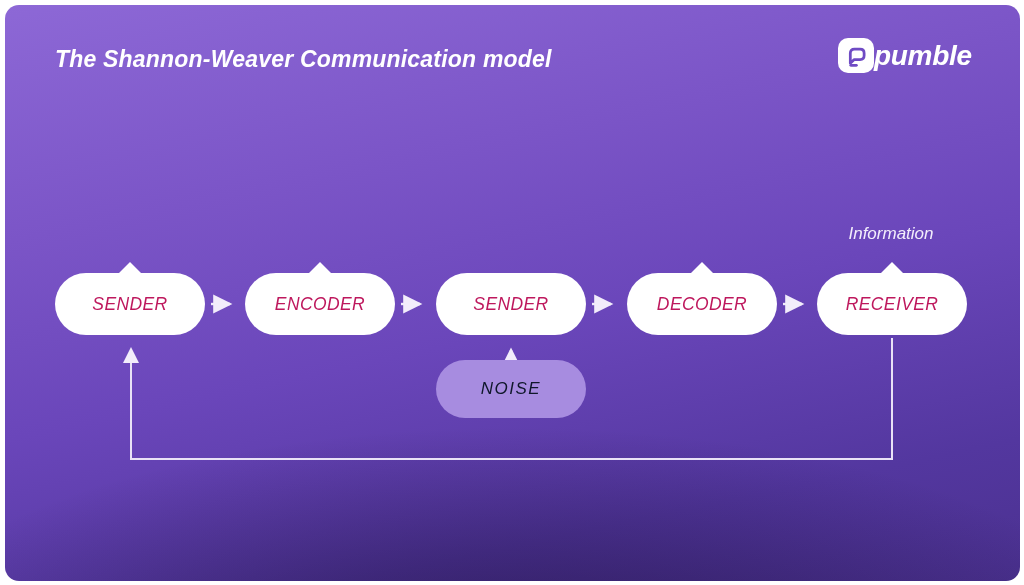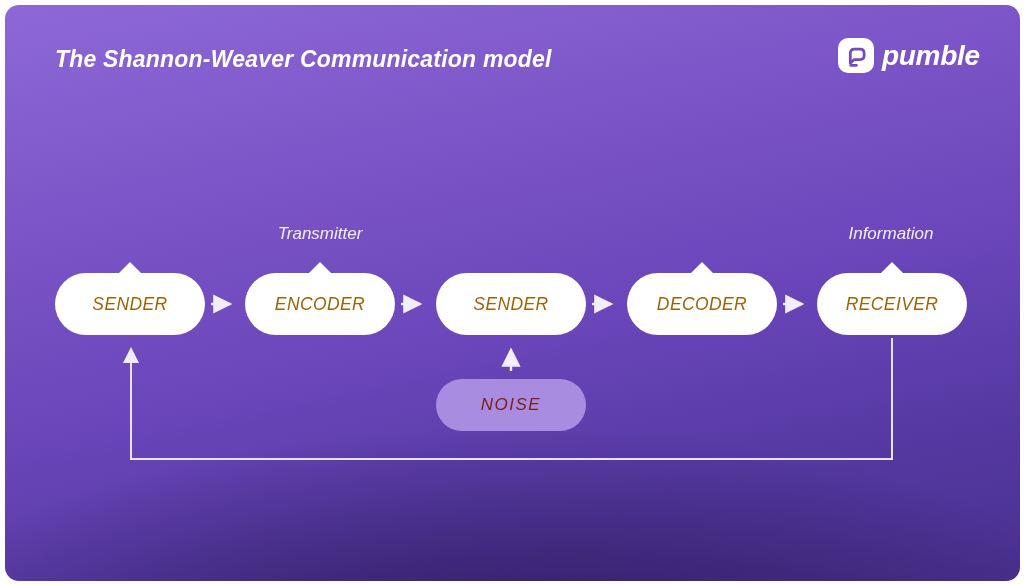--- a/index.html
+++ b/index.html
@@ -26,21 +26,21 @@
     left: 55px; top: 46px;
     color: #ffffff;
     font-size: 23px;
     font-weight: 700;
     letter-spacing: 0.2px;
   }
 
   .logo {
     position: absolute;
     left: 838px; top: 38px;
-    display: flex; align-items: center; gap: 8px;
+    display: flex; align-items: center; 
   }
   .logo-icon {
     width: 36px; height: 35px;
     background: #ffffff;
     border-radius: 10px;
     display: flex; align-items: center; justify-content: center;
   }
   .logo-text {
     color: #ffffff;
     font-size: 28px;
@@ -61,21 +61,21 @@
   .ann-decoder     { left: 622px; top: 223px; width: 160px; }
   .ann-receiver    { left: 811px; top: 223px; width: 160px; }
 
   .node {
     position: absolute;
     top: 273px;
     width: 150px; height: 62px;
     background: #ffffff;
     border-radius: 31px;
     display: flex; align-items: center; justify-content: center;
-    color: #a16207;
+    color: #be185d;
     font-size: 17.5px;
     font-weight: 500;
     letter-spacing: 0.4px;
   }
   .node-sender   { left: 55px;  }
   .node-encoder  { left: 245px; }
   .node-channel  { left: 436px; }
   .node-decoder  { left: 627px; }
   .node-receiver { left: 817px; }
 
@@ -84,26 +84,26 @@
     top: -11px; left: 50%;
     transform: translateX(-50%);
     width: 0; height: 0;
     border-left: 12px solid transparent;
     border-right: 12px solid transparent;
     border-bottom: 12px solid #ffffff;
   }
 
   .noise {
     position: absolute;
-    left: 436px; top: 379px;
-    width: 150px; height: 52px;
+    left: 436px; top: 360px;
+    width: 150px; height: 58px;
     background: #a78ce0;
     border-radius: 31px;
     display: flex; align-items: center; justify-content: center;
-    color: #7f1d1d;
+    color: #0f172a;
     font-size: 17px;
     font-weight: 500;
     letter-spacing: 1.5px;
   }
 
   .connectors { position: absolute; inset: 0; pointer-events: none; }
 </style>
 </head>
 <body>
 
@@ -130,21 +130,20 @@
         </marker>
       </defs>
       <line x1="211" y1="304" x2="230" y2="304" stroke="#f2edfb" stroke-width="2.4" marker-end="url(#arrowhead)"></line>
       <line x1="401" y1="304" x2="420" y2="304" stroke="#f2edfb" stroke-width="2.4" marker-end="url(#arrowhead)"></line>
       <line x1="592" y1="304" x2="611" y2="304" stroke="#f2edfb" stroke-width="2.4" marker-end="url(#arrowhead)"></line>
       <line x1="783" y1="304" x2="802" y2="304" stroke="#f2edfb" stroke-width="2.4" marker-end="url(#arrowhead)"></line>
       <line x1="511" y1="371" x2="511" y2="350" stroke="#f2edfb" stroke-width="2.4" marker-end="url(#arrowhead)"></line>
       <path d="M 892 338 L 892 459 L 131 459 L 131 349" fill="none" stroke="#e9e2f6" stroke-width="2" marker-end="url(#arrowhead)"></path>
     </svg>
 
-    <div class="annotation ann-encoder">Transmitter</div>
     <div class="annotation ann-receiver">Information</div>
 
     <div class="node node-sender">
       <span class="tail"></span>
       <span>SENDER</span>
     </div>
     <div class="node node-encoder">
       <span class="tail"></span>
       <span>ENCODER</span>
     </div>

